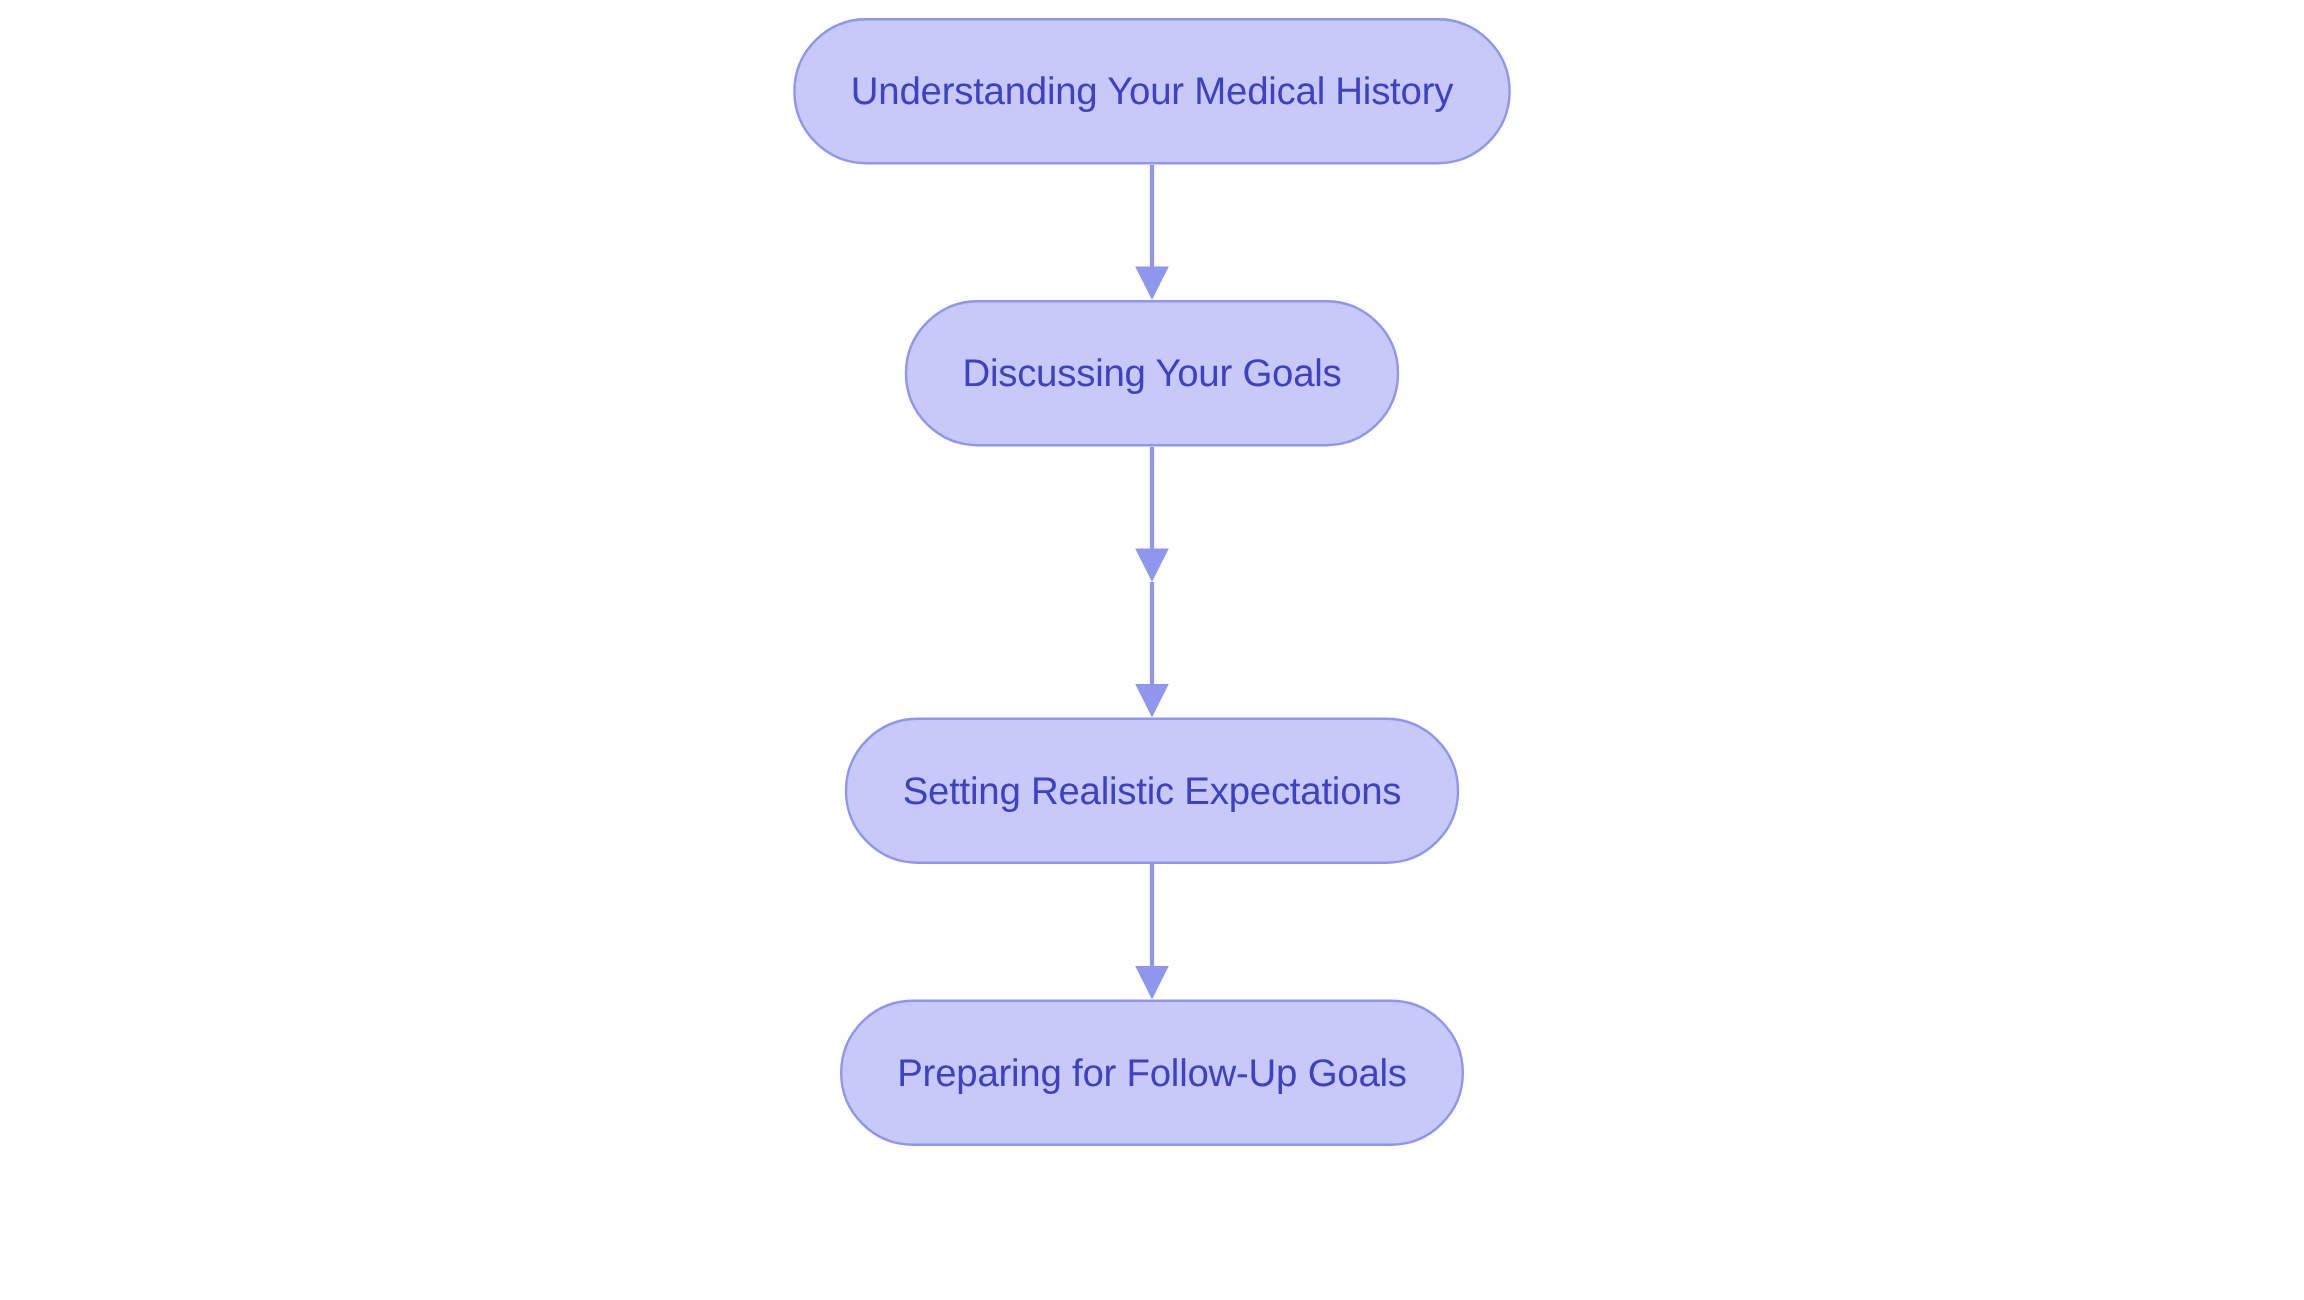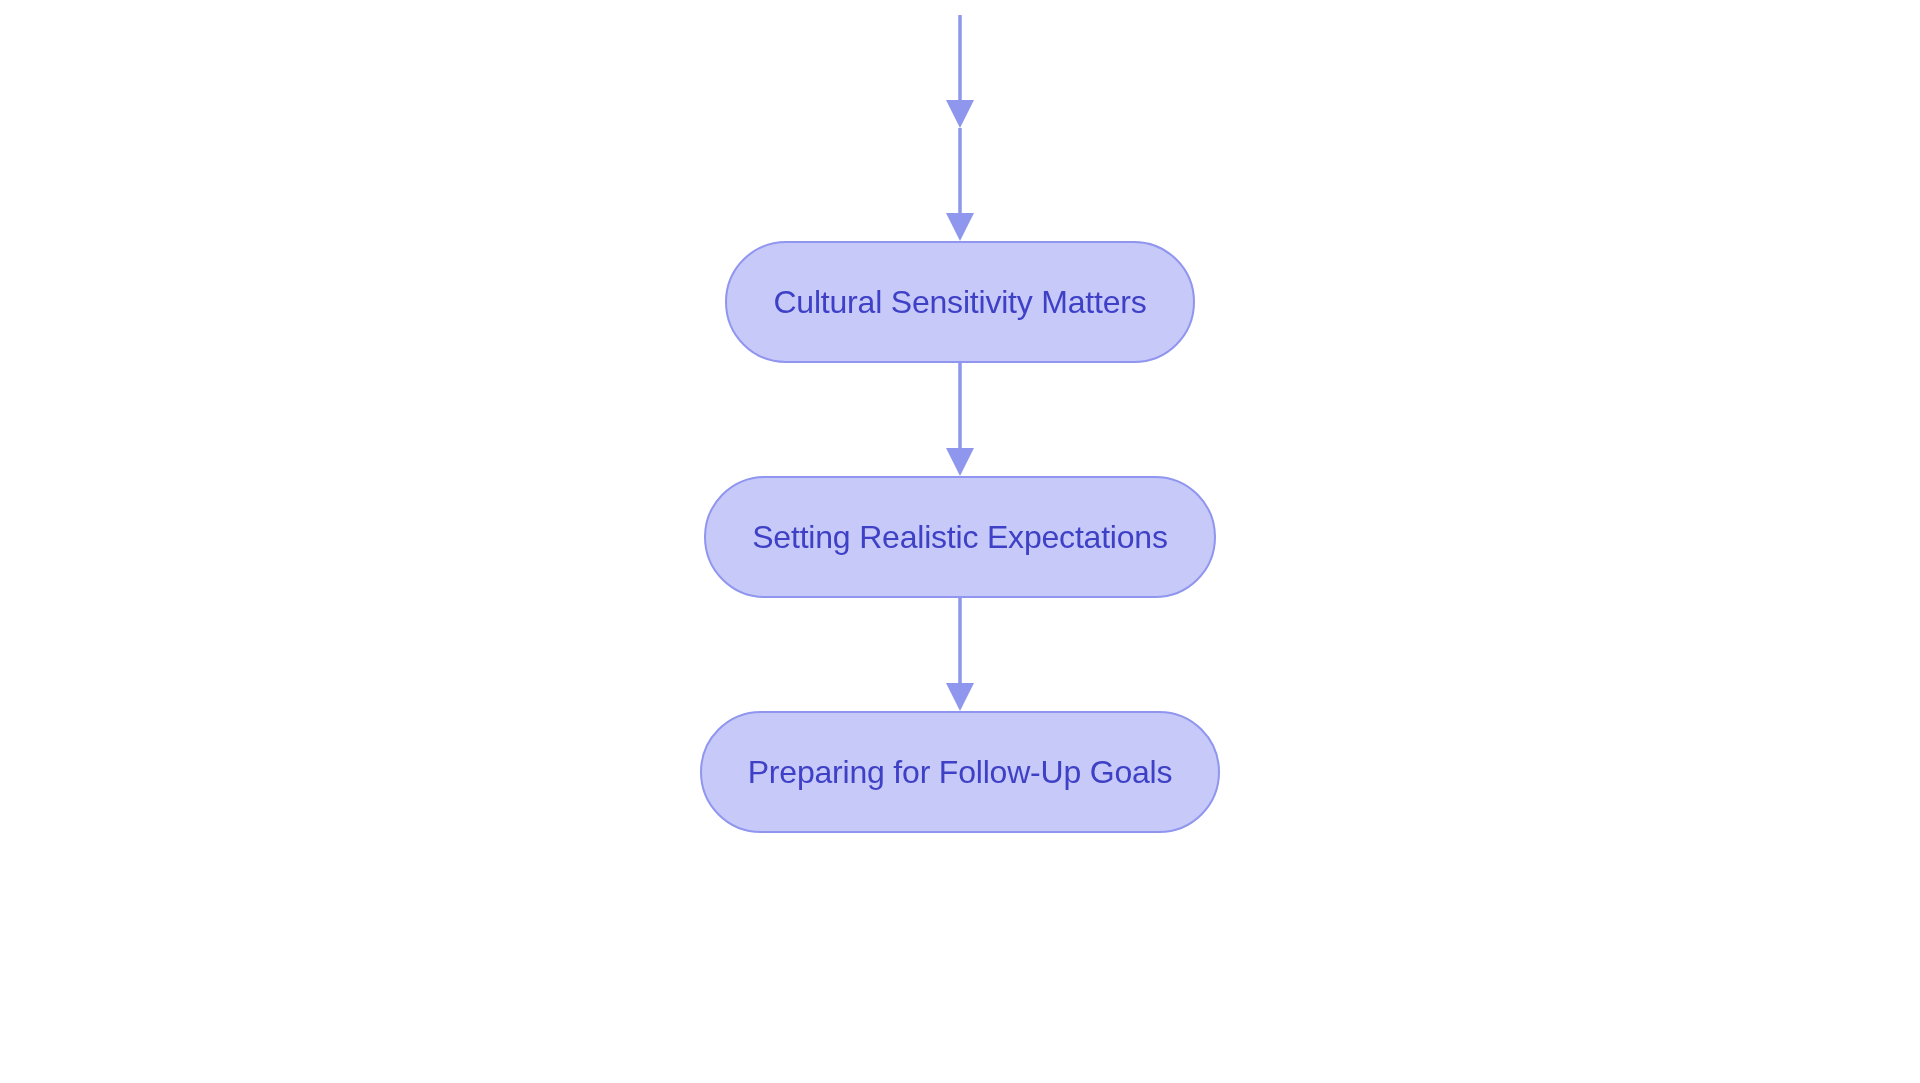--- a/index.html
+++ b/index.html
@@ -52,39 +52,42 @@
   }
   .connector svg { display: block; }
   .connector line { stroke: var(--arrow); stroke-width: 3.5; }
   .connector polygon { fill: var(--arrow); }
 </style>
 </head>
 <body>
 
 <div class="canvas">
 
-
-  <div class="connector">
-    <svg width="34" height="113" viewBox="0 0 34 113" aria-hidden="true">
-      <line x1="17" y1="0" x2="17" y2="87"></line>
-      <polygon points="3,85 31,85 17,113"></polygon>
-    </svg>
+  <div class="flow-node">
+    <span>Understanding Your Medical History</span>
   </div>
-
 
   <div class="connector">
     <svg width="34" height="113" viewBox="0 0 34 113" aria-hidden="true">
       <line x1="17" y1="0" x2="17" y2="87"></line>
       <polygon points="3,85 31,85 17,113"></polygon>
     </svg>
   </div>
 
   <div class="flow-node">
-    <span>Cultural Sensitivity Matters</span>
+    <span>Discussing Your Goals</span>
   </div>
+
+  <div class="connector">
+    <svg width="34" height="113" viewBox="0 0 34 113" aria-hidden="true">
+      <line x1="17" y1="0" x2="17" y2="87"></line>
+      <polygon points="3,85 31,85 17,113"></polygon>
+    </svg>
+  </div>
+
 
   <div class="connector">
     <svg width="34" height="113" viewBox="0 0 34 113" aria-hidden="true">
       <line x1="17" y1="0" x2="17" y2="87"></line>
       <polygon points="3,85 31,85 17,113"></polygon>
     </svg>
   </div>
 
   <div class="flow-node">
     <span>Setting Realistic Expectations</span>

